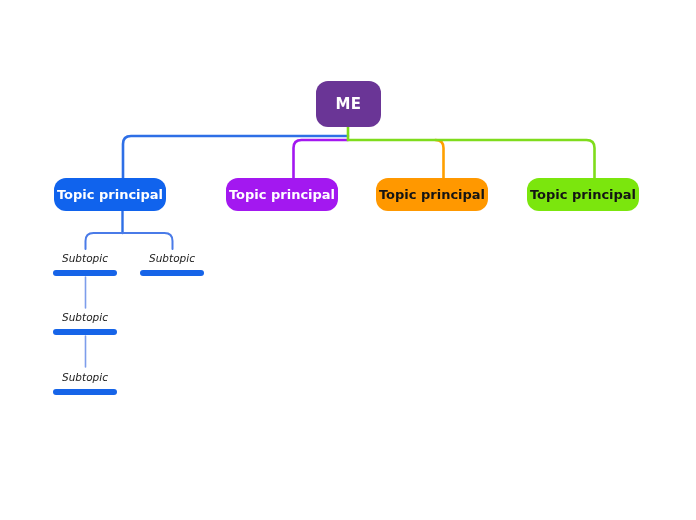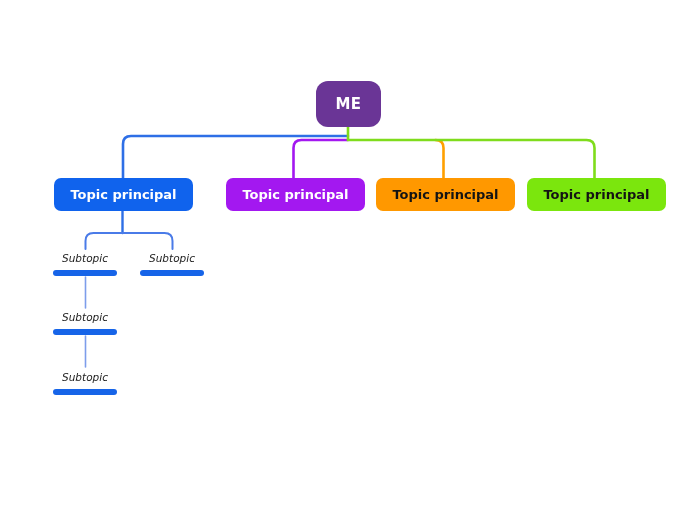--- a/index.html
+++ b/index.html
@@ -9,21 +9,21 @@
   }
   .connectors{position:absolute;left:0;top:0;width:696px;height:520px;}
   .node{
     position:absolute;box-sizing:border-box;display:flex;align-items:center;justify-content:center;
     font-weight:bold;cursor:pointer;user-select:none;
   }
   .root-node{
     left:316px;top:81px;width:65px;height:46px;border-radius:12px;font-size:15px;letter-spacing:.5px;
   }
   .topic-node{
-    top:178px;width:139px;height:33px;border-radius:7px;font-size:13px;
+    top:178px;width:112px;height:33px;border-radius:12px;font-size:13px;
   }
   .topic-0{left:54px;}
   .topic-1{left:226px;}
   .topic-2{left:376px;}
   .topic-3{left:527px;}
   .subtopic{
     position:absolute;width:90px;text-align:center;cursor:pointer;user-select:none;
   }
   .subtopic-label{
     font-size:10.5px;font-weight:normal;color:#1c1c1c;line-height:15px;height:15px;white-space:nowrap;font-style:italic;

